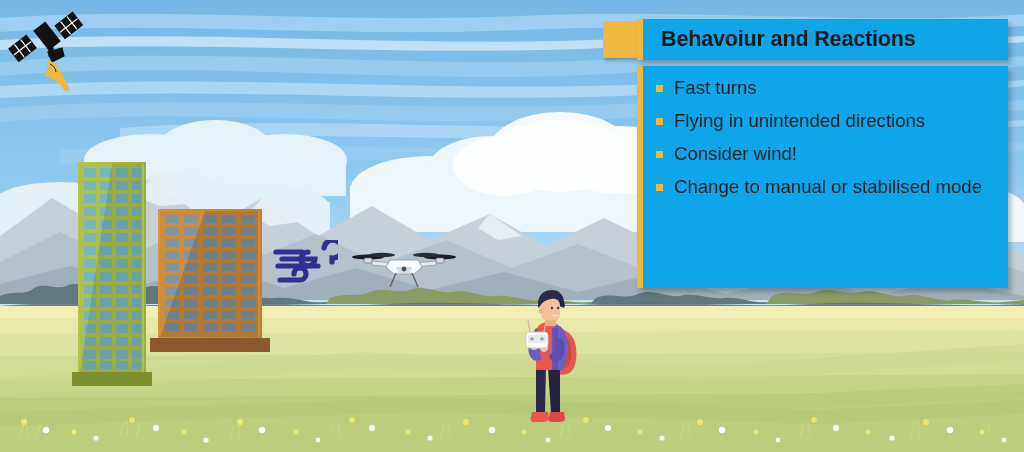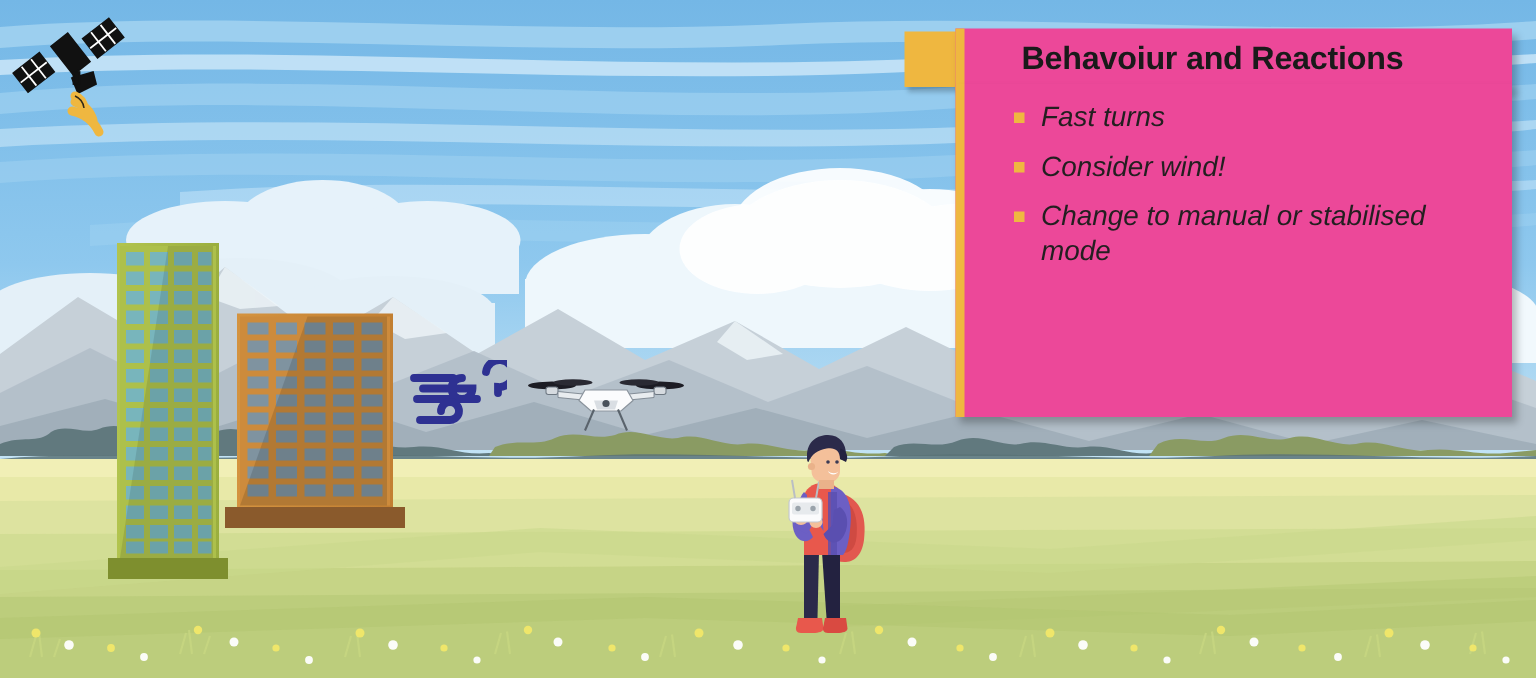--- a/index.html
+++ b/index.html
@@ -27,38 +27,37 @@
   .pilot { position:absolute; left:508px; top:288px; width:80px; height:136px; }
 
   
   .orange-square {
     position:absolute; left:603px; top:21px; width:35px; height:37px;
     background:#efb740;
     box-shadow:2px 3px 3px rgba(0,0,0,.22);
   }
   .panel {
     position:absolute;
-    background:#ec4899;
+    background:#0ea5e9;
     box-shadow:3px 4px 5px rgba(0,0,0,.26);
     display:flex;
-    gap:20px;
   }
   .panel .accent { width:6px; flex:0 0 6px; background:#efb740; }
   .panel .pbody { flex:1 1 auto; }
 
   #title-panel { left:637px; top:19px; width:371px; height:41px; }
   #title-panel .ptext {
     font-size:21.5px; font-weight:bold; color:#1a1a1a;
     letter-spacing:-.15px;
     padding-left:18px;
     line-height:41px;
     white-space:nowrap;
   }
 
-  #body-panel { left:637px; top:56px; width:371px; height:222px;font-style:italic; }
+  #body-panel { left:637px; top:66px; width:371px; height:222px; }
   #body-panel .pbody { padding:10px 12px 6px 13px; }
 
   ul.bullets { list-style:none; }
   ul.bullets li {
     display:flex; align-items:flex-start;
     margin-bottom:9.5px;
     font-size:18.6px;
     color:#231f20;
     line-height:1.26;
   }
@@ -514,20 +513,24 @@
   <div id="body-panel" class="panel">
     <div class="accent"></div>
     <div class="pbody">
       <ul class="bullets">
         <li>
           <span class="bsq"></span>
           <span class="btxt">Fast turns</span>
         </li>
         <li>
           <span class="bsq"></span>
+          <span class="btxt">Flying in unintended directions</span>
+        </li>
+        <li>
+          <span class="bsq"></span>
           <span class="btxt">Consider wind!</span>
         </li>
         <li>
           <span class="bsq"></span>
           <span class="btxt">Change to manual or stabilised mode</span>
         </li>
       </ul>
     </div>
   </div>
 

